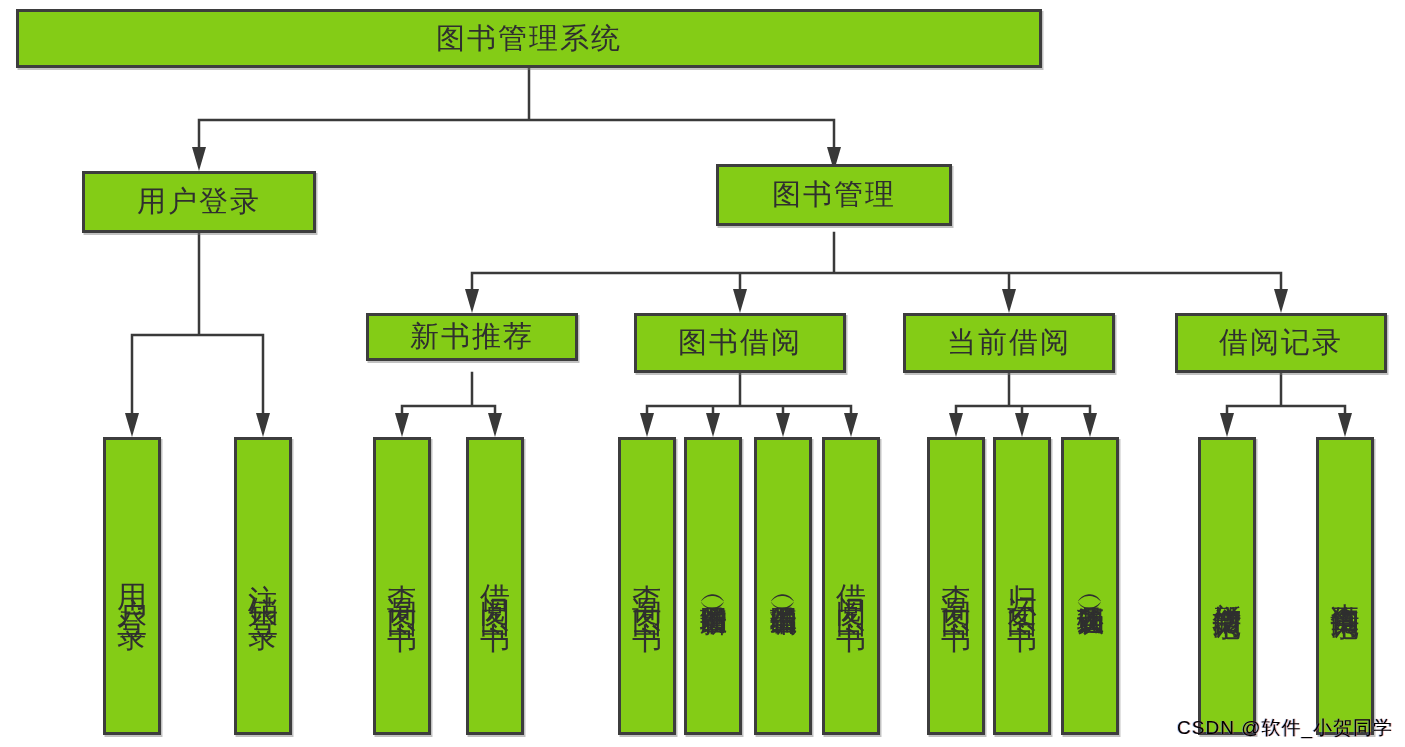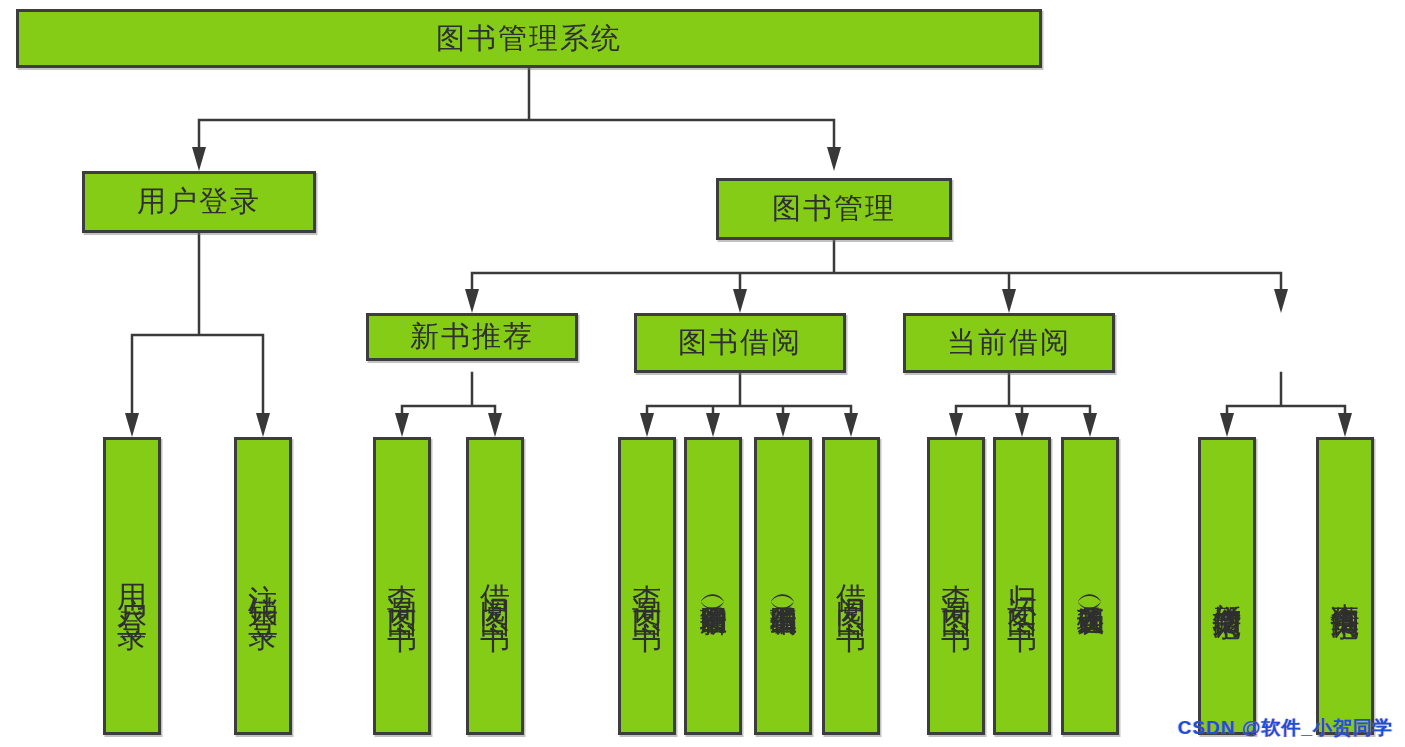--- a/index.html
+++ b/index.html
@@ -41,26 +41,25 @@
     line-height: 1;
   }
   .gap-lg { font-size: 30px; letter-spacing: 13px; }
   .gap-md { font-size: 29px; letter-spacing: 2px; }
   .gap-sm { font-size: 27px; letter-spacing: 0px; }
   .watermark {
     position: absolute;
     right: 12px;
     bottom: 6px;
     font-size: 19px;
-    color: #1d4ed8;
+    color: #000000;
     letter-spacing: 1px;
     z-index: 3;
     text-shadow: 1px 0 0 rgba(235,110,110,0.45), -1px 0 0 rgba(110,150,235,0.45);
     white-space: nowrap;
-    font-weight: bold;
   }
 </style>
 </head>
 <body>
 
 <div class="stage">
 
   <svg class="connectors" viewBox="0 0 1405 747" xmlns="http://www.w3.org/2000/svg">
 
     <g stroke="#3a3a3a" stroke-width="2.5" fill="none" stroke-linecap="square">
@@ -125,32 +124,35 @@
     </g>
   </svg>
 
   <div class="node h1" style="left:16px;top:9px;width:1026px;height:59px">
     <span class="lbl">图书管理系统</span>
   </div>
 
   <div class="node h2" style="left:82px;top:171px;width:234px;height:62px">
     <span class="lbl">用户登录</span>
   </div>
-  <div class="node h2" style="left:716px;top:178px;width:236px;height:62px">
+  <div class="node h2" style="left:716px;top:164px;width:236px;height:62px">
     <span class="lbl">图书管理</span>
   </div>
 
   <div class="node h3" style="left:366px;top:313px;width:212px;height:48px">
     <span class="lbl">新书推荐</span>
   </div>
   <div class="node h3" style="left:903px;top:313px;width:212px;height:60px">
     <span class="lbl">当前借阅</span>
   </div>
   <div class="node h3" style="left:634px;top:313px;width:212px;height:60px">
     <span class="lbl">图书借阅</span>
+  </div>
+  <div class="node h3" style="left:1175px;top:313px;width:212px;height:60px">
+    <span class="lbl">借阅记录</span>
   </div>
 
   <div class="node leaf" style="left:103px">
     <span class="lbl vtext gap-lg">用户登录</span>
   </div>
   <div class="node leaf" style="left:234px">
     <span class="lbl vtext gap-lg">注销登录</span>
   </div>
 
   <div class="node leaf" style="left:373px">

